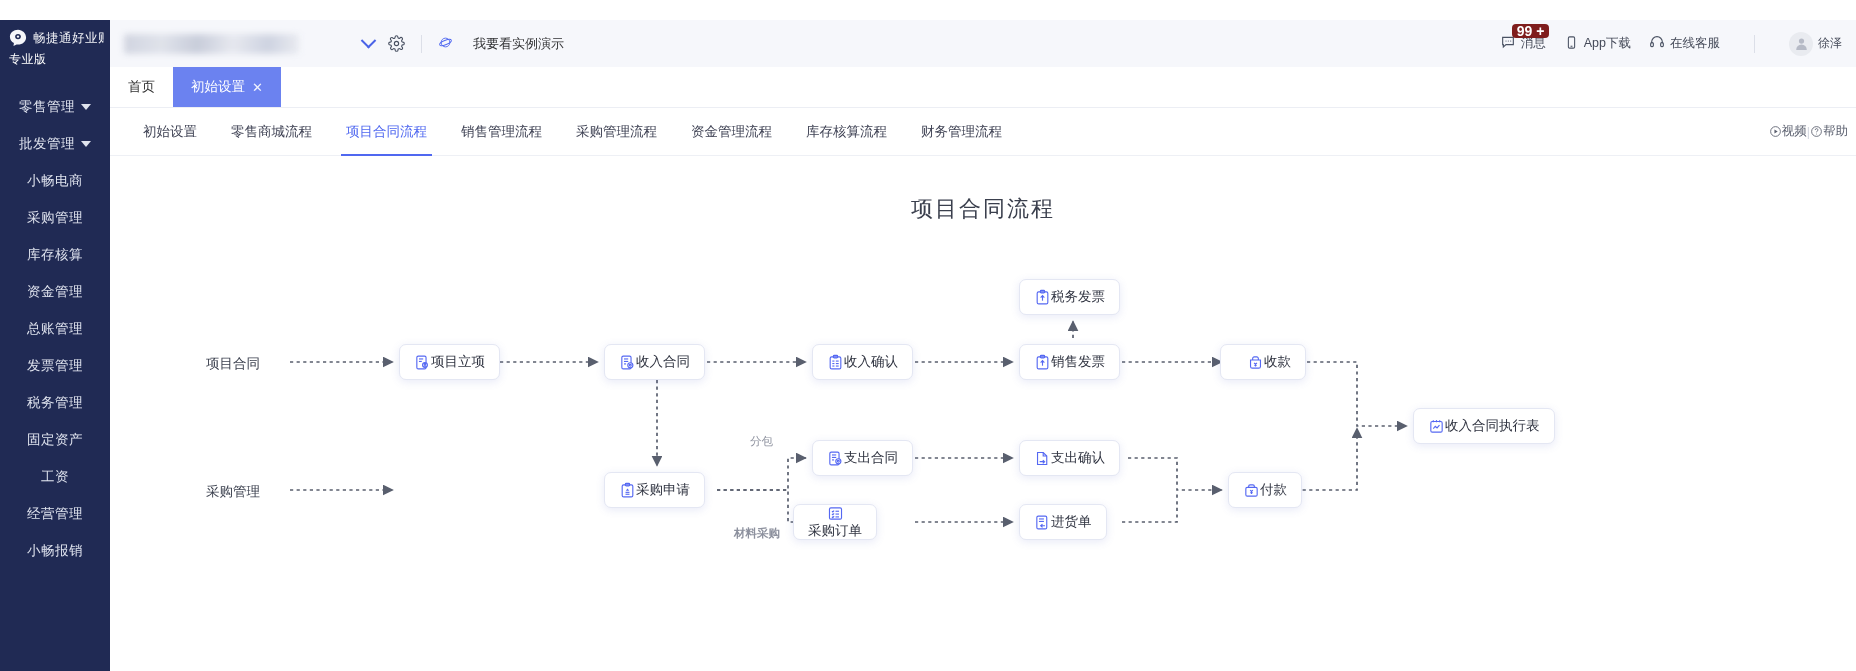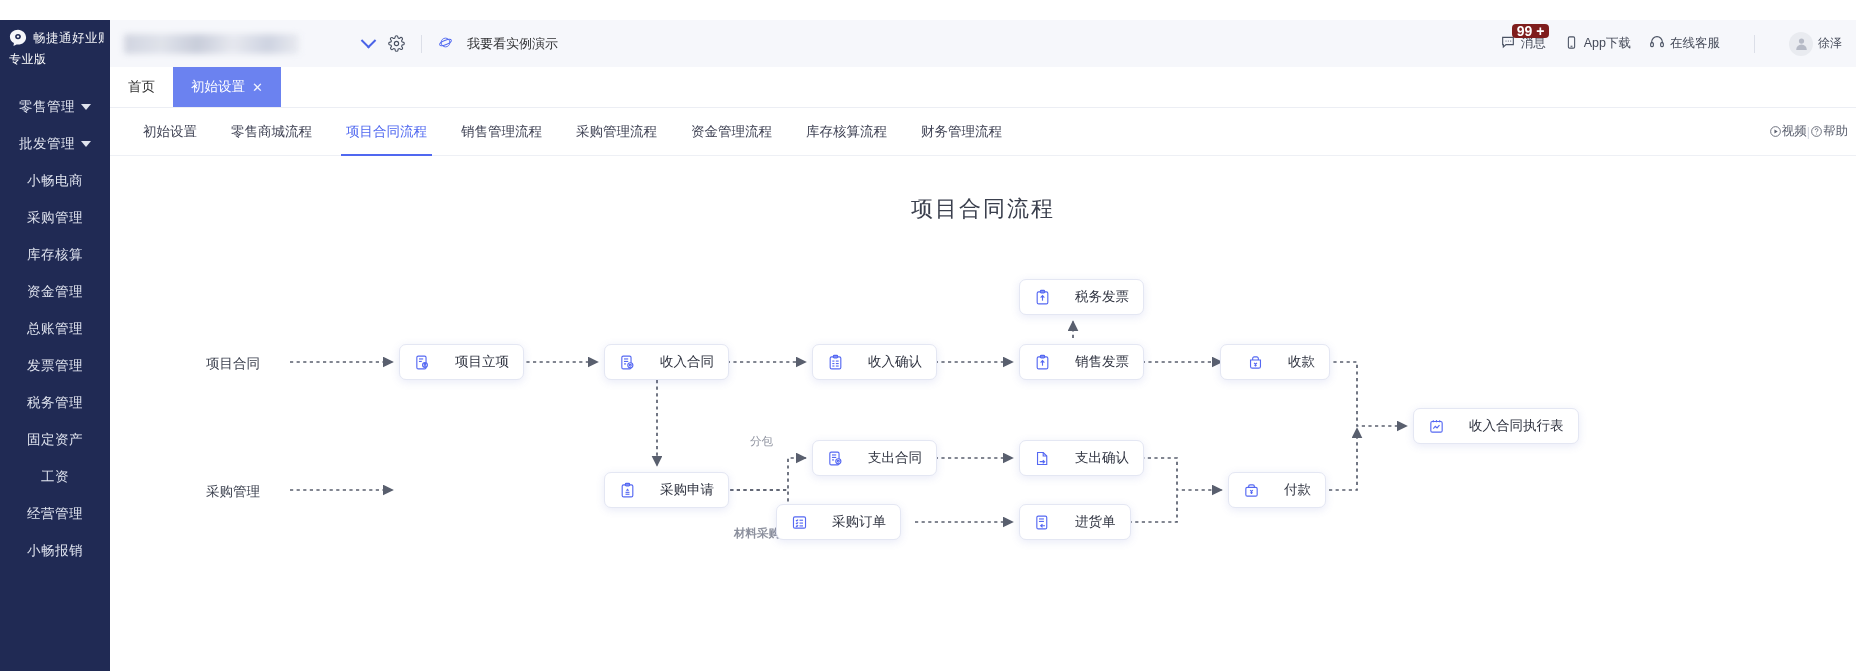--- a/index.html
+++ b/index.html
@@ -49,21 +49,21 @@
     background: linear-gradient(95deg,#cfd3df 0%,#dfe2ea 22%,#c6cbd9 42%,#e6e8ef 62%,#cdd2e0 82%,#e9ebf1 100%);
     filter: blur(3px); opacity: .95;
   }
   .chev-down {
     margin-left: auto; margin-right: 10px;
     width: 11px; height: 11px; border-right: 2px solid #4a63e7; border-bottom: 2px solid #4a63e7;
     transform: rotate(45deg) translate(-2px,-2px);
   }
   .gear { width: 17px; height: 17px; margin-left: 4px; }
   .vdiv { width: 1px; height: 18px; background: #dcdfe8; margin: 0 16px; }
-  .demo-link { display: flex; align-items: flex-end; gap: 14px; font-size: 13px; color: #303133; cursor: pointer; }
+  .demo-link { display: flex; align-items: flex-end; gap: 20px; font-size: 13px; color: #303133; cursor: pointer; }
   .spacer { flex: 1; }
   .hdr-actions { display: flex; align-items: center; gap: 18px; }
   .hdr-item { display: flex; align-items: center; gap: 5px; font-size: 12.5px; color: #454a59; cursor: pointer; position: relative; }
   .badge99 {
     position: absolute; left: 12px; top: -10px;
     background: #7f1d1d; color: #fff; font-size: 14px; line-height: 14px;
     border-radius: 4px; padding: 0 5px; font-weight: bold; white-space: nowrap;
   }
   .avatar {
     width: 24px; height: 24px; border-radius: 50%; background: #e9ebf0;
@@ -111,21 +111,21 @@
     position: absolute; left: 0; right: 0; top: 38px; text-align: center;
     font-size: 22px; color: #3a3f4d; letter-spacing: 2px;
   }
   .diagram { position: absolute; left: 0; top: 0; width: 1746px; height: 515px; }
   .edges { position: absolute; left: 0; top: 0; width: 1746px; height: 515px; }
 
   .rowlabel {
     position: absolute; font-size: 13.5px; color: #3a3f4d; white-space: nowrap;
   }
   .node {
-    position: absolute; height: 36px; display: flex; align-items: center; gap: 24px;
+    position: absolute; height: 36px; display: flex; align-items: center; gap: 0;
     padding: 0 14px; background: #fff; border: 1px solid #e4e7f3; border-radius: 7px;
     box-shadow: 0 2px 9px rgba(90,105,200,.14);
     font-size: 13.5px; color: #2f3340; white-space: nowrap; cursor: pointer;
   }
   .node .nico { width: 17px; height: 17px; flex: 0 0 17px; }
   .edge-label {
     position: absolute; font-size: 11.5px; color: #8d919e; white-space: nowrap;
   }
 </style>
 </head>
@@ -492,21 +492,21 @@
         <span class="nico">
           <svg viewBox="0 0 24 24" width="17" height="17" fill="none" stroke="#5568f2" stroke-width="1.6">
             <path d="M5 3.5h8l5 5v12H5z"></path>
             <path d="M13 3.5v5h5"></path>
             <path d="M8 16.5h7M12.4 14.2l2.6 2.3-2.6 2.3"></path>
           </svg>
         </span>
         <span>支出确认</span>
       </div>
 
-      <div class="node" style="left:666px; top:348px;">
+      <div class="node" style="left:683px; top:348px;flex-direction:column;">
         <span class="nico">
           <svg viewBox="0 0 24 24" width="17" height="17" fill="none" stroke="#5568f2" stroke-width="1.6">
             <rect x="3.5" y="4" width="17" height="16" rx="2"></rect>
             <path d="M7 8.6l1.2 1.2L10 7.8"></path>
               <line x1="12" y1="8.8" x2="17" y2="8.8"></line>
             <path d="M7 12.6l1.2 1.2L10 11.8"></path>
               <line x1="12" y1="12.8" x2="17" y2="12.8"></line>
             <path d="M7 16.6l1.2 1.2L10 15.8"></path>
               <line x1="12" y1="16.8" x2="17" y2="16.8"></line>
           </svg>

